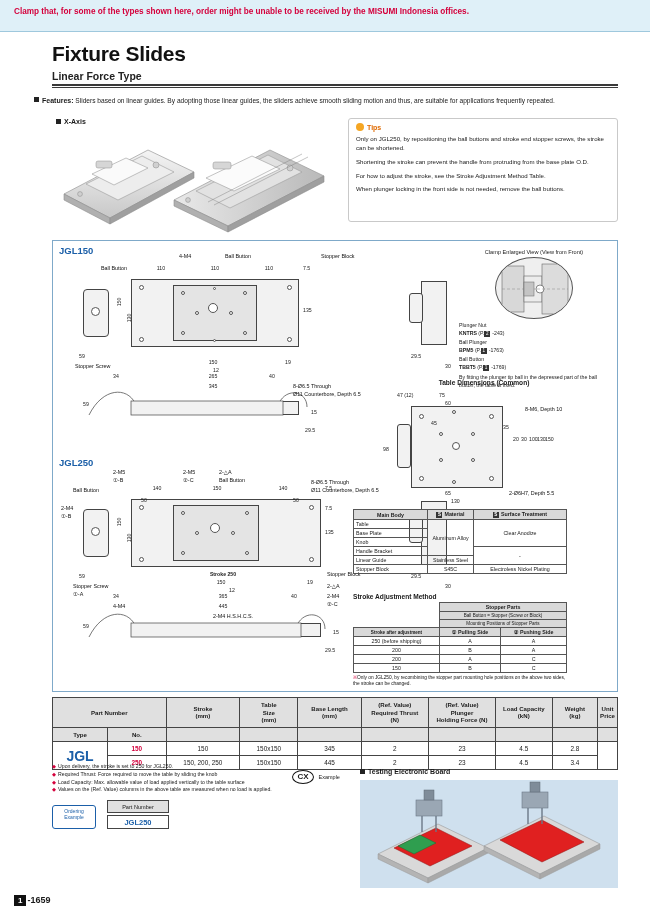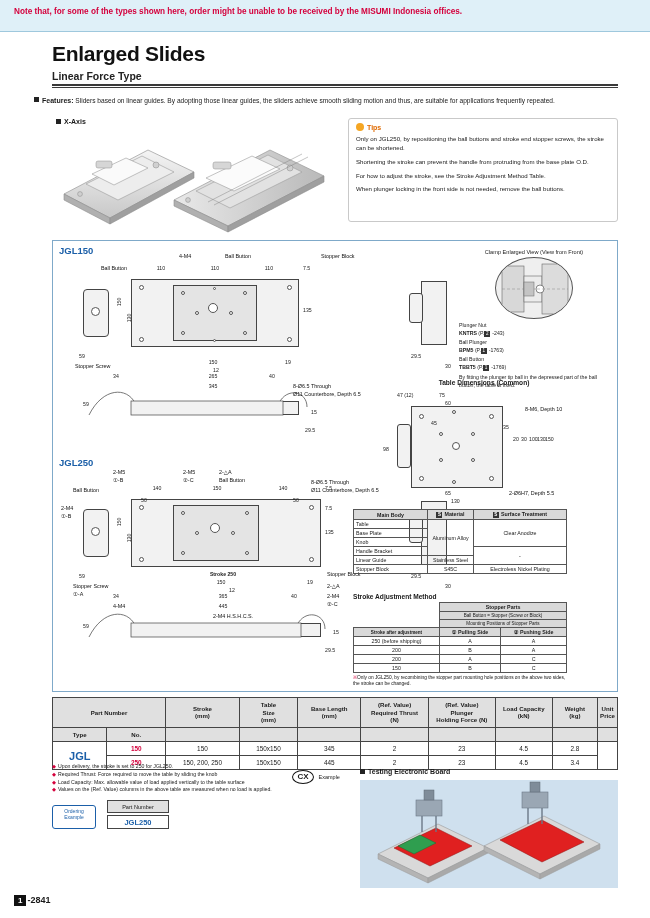--- a/index.html
+++ b/index.html
@@ -88,21 +88,21 @@
   table.gt td, table.gt th { border:1px solid #555; padding:1px 2px; text-align:center; }
   table.gt th { background:#d9d9d9; font-weight:bold; }
   .blk { display:inline-block; width:6px; height:6px; background:#333; color:#fff; font-size:4.6px; line-height:6px; text-align:center; margin-right:2px; vertical-align:0px; }
 
   
   .pn { position:absolute; left:52px; top:697px; width:566px; }
   table.pn-t { border-collapse:collapse; width:566px; font-size:6.4px;}
   table.pn-t th, table.pn-t td { border:1px solid #444; text-align:center; padding:3px 2px;}
   table.pn-t th { background:#e0e0e0; font-weight:bold; font-size:6.1px; line-height:1.25;}
   .pn-red { color:#d4003c; font-weight:bold; }
-  .pn-jgl { font-weight:bold; color:#1b5fa8; font-size:11px; }
+  .pn-jgl { font-weight:bold; color:#1b5fa8; font-size:14px; }
 
   
   .notes { position:absolute; left:52px; top:763px; width:300px; font-size:5.2px; line-height:1.5;}
   .notes .m { color:#d4003c; margin-right:2px;}
 
   
   .order { position:absolute; left:52px; top:800px; width:240px; }
   .order-badge {
     position:absolute; left:0; top:5px; width:44px; height:24px;
     border:1px solid #1b5fa8; border-radius:3px; font-size:5px; text-align:center;
@@ -132,24 +132,24 @@
 
   
   .foot { position:absolute; left:14px; bottom:12px; font-size:9px; font-weight:bold;}
   .foot .tab { display:inline-block; background:#111; color:#fff; padding:1px 4px; font-size:8px; margin-right:1px;}
 </style>
 </head>
 <body>
 
 <div class="page">
 
-  <div class="notice">Note that, for some of the types shown here, order might be unable to be received by the MISUMI Indonesia offices.</div>
+  <div class="notice">Clamp that, for some of the types shown here, order might be unable to be received by the MISUMI Indonesia offices.</div>
 
   <div class="title-wrap">
-    <div class="title-main">Enlarged Slides</div>
+    <div class="title-main">Fixture Slides</div>
     <div class="title-sub">Linear Force Type</div>
   </div>
   <div class="title-rule"></div>
   <div class="title-rule2"></div>
 
   <div class="features">
     <span class="sq"></span><b>Features:</b>
     <span>Sliders based on linear guides. By adopting those linear guides, the sliders achieve smooth sliding motion and thus, are suitable for applications frequently repeated.</span>
   </div>
 
@@ -606,16 +606,16 @@
         <polygon points="140,60 182,40 224,62 182,82" fill="#e02020" stroke="#901010" stroke-width="0.5"></polygon>
         <rect x="162" y="12" width="26" height="16" fill="#9aa7b4" stroke="#6b7887" stroke-width="0.6"></rect>
         <rect x="170" y="2" width="10" height="10" fill="#7f8c99" stroke="#5d6874" stroke-width="0.5"></rect>
         <line x1="168" y1="28" x2="168" y2="44" stroke="#6b7887" stroke-width="1.4"></line>
         <line x1="182" y1="28" x2="182" y2="44" stroke="#6b7887" stroke-width="1.4"></line>
       </g>
     </svg>
   </div>
 
   <div class="foot">
-    <span class="tab">1</span><span>-2841</span>
+    <span class="tab">1</span><span>-1659</span>
   </div>
 
 </div>
 
 </body></html>

